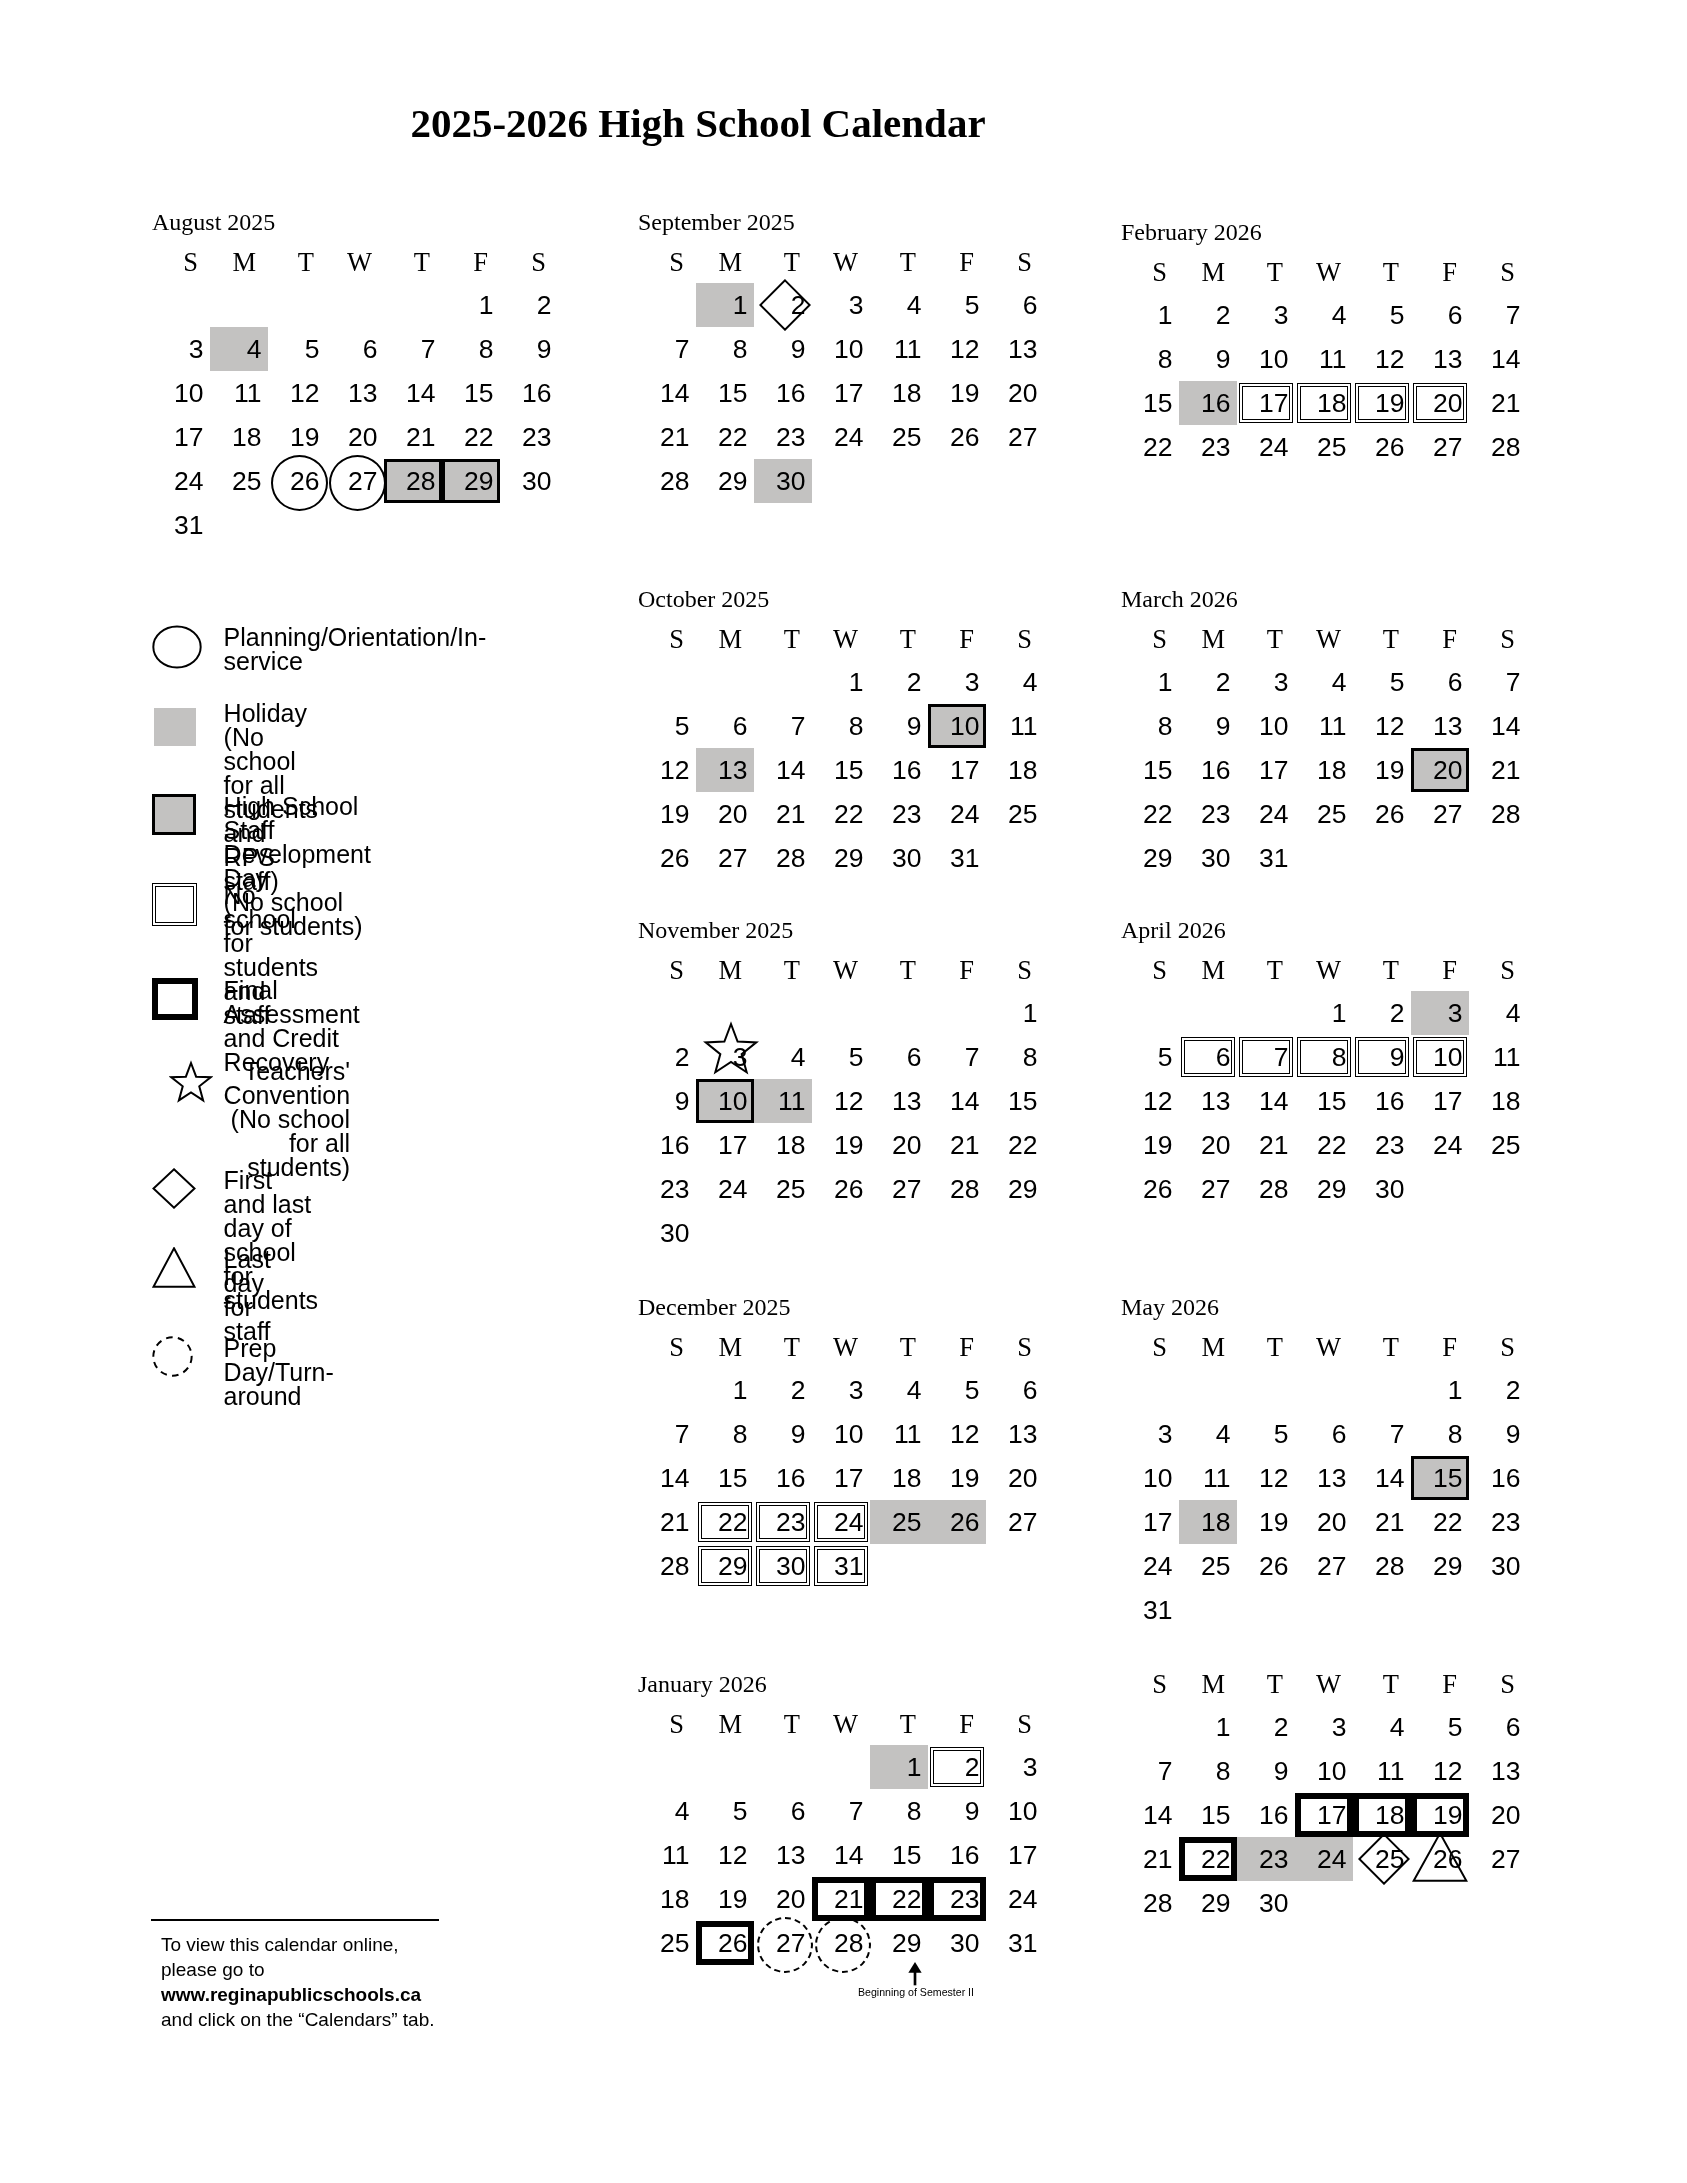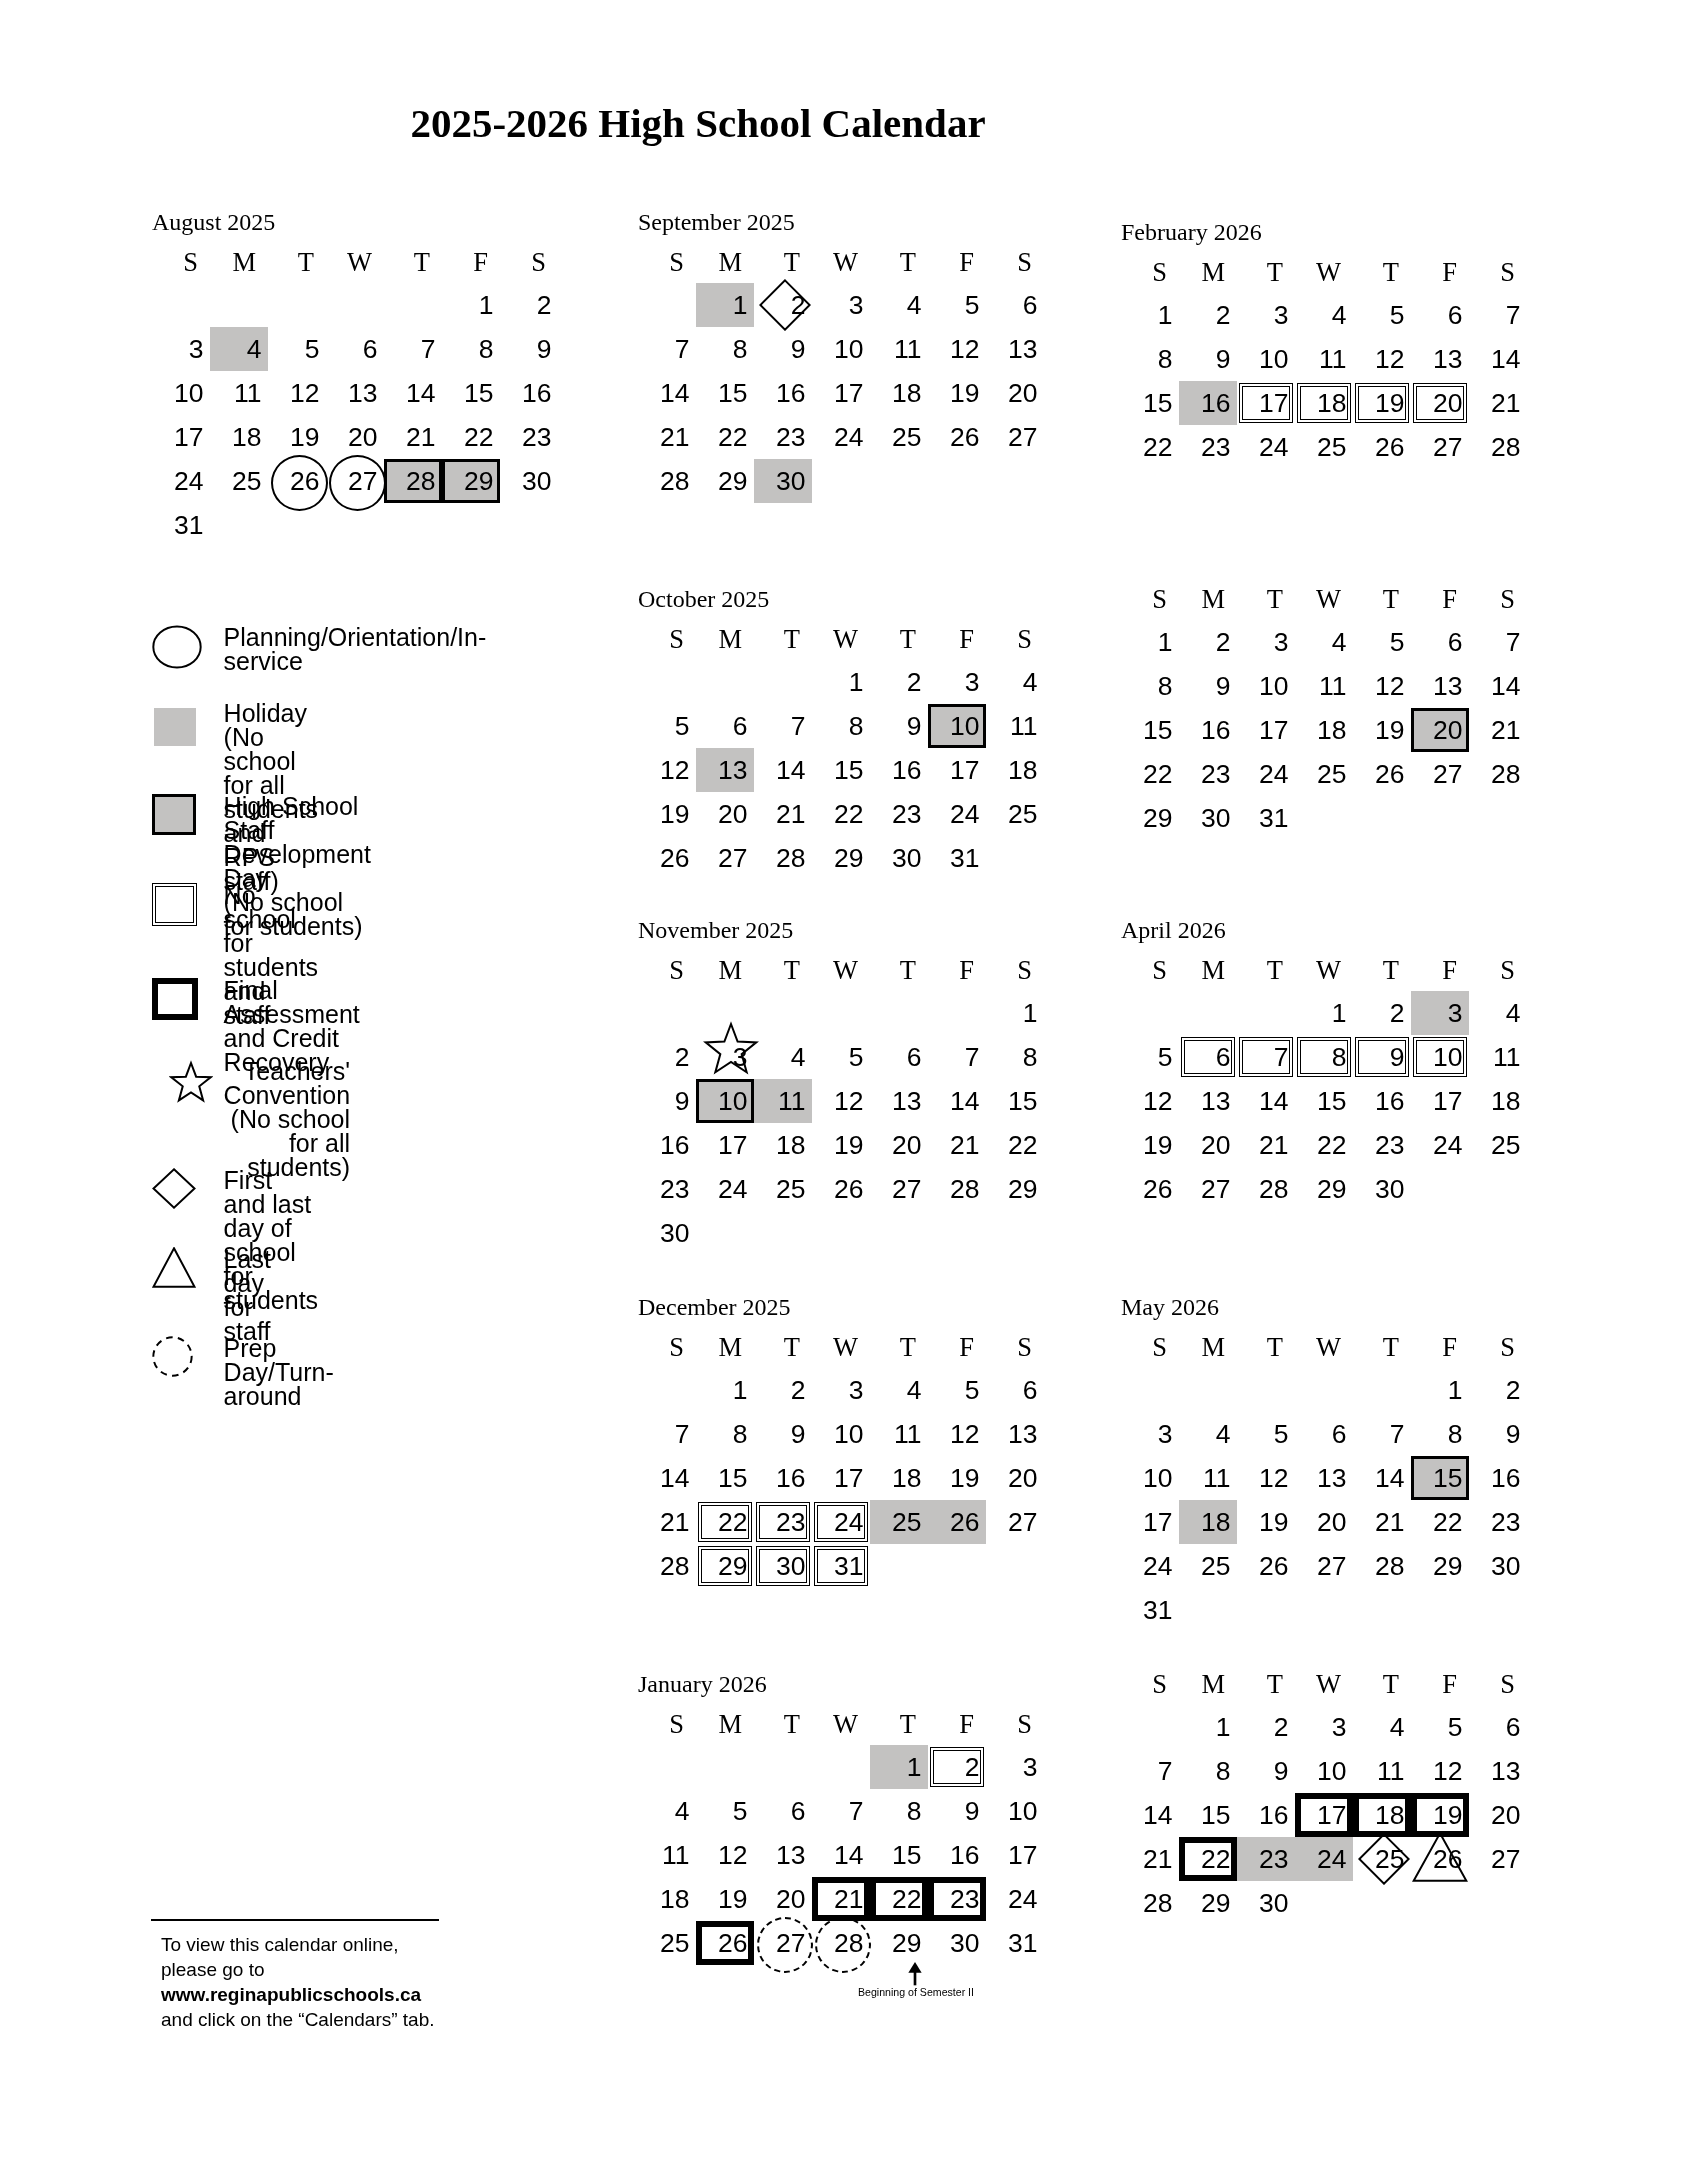--- a/index.html
+++ b/index.html
@@ -799,20 +799,21 @@
         </div>
         <div class="cell">
           <span class="num">27</span>
         </div>
         <div class="cell">
           <span class="num">28</span>
         </div>
       </div>
     </div>
     <div class="month" style="left: 1121px; top: 579px;">
+      <div class="month-name">March 2026</div>
       <div class="dow">
         <span>S</span>
         <span>M</span>
         <span>T</span>
         <span>W</span>
         <span>T</span>
         <span>F</span>
         <span>S</span>
       </div>
       <div class="grid">

